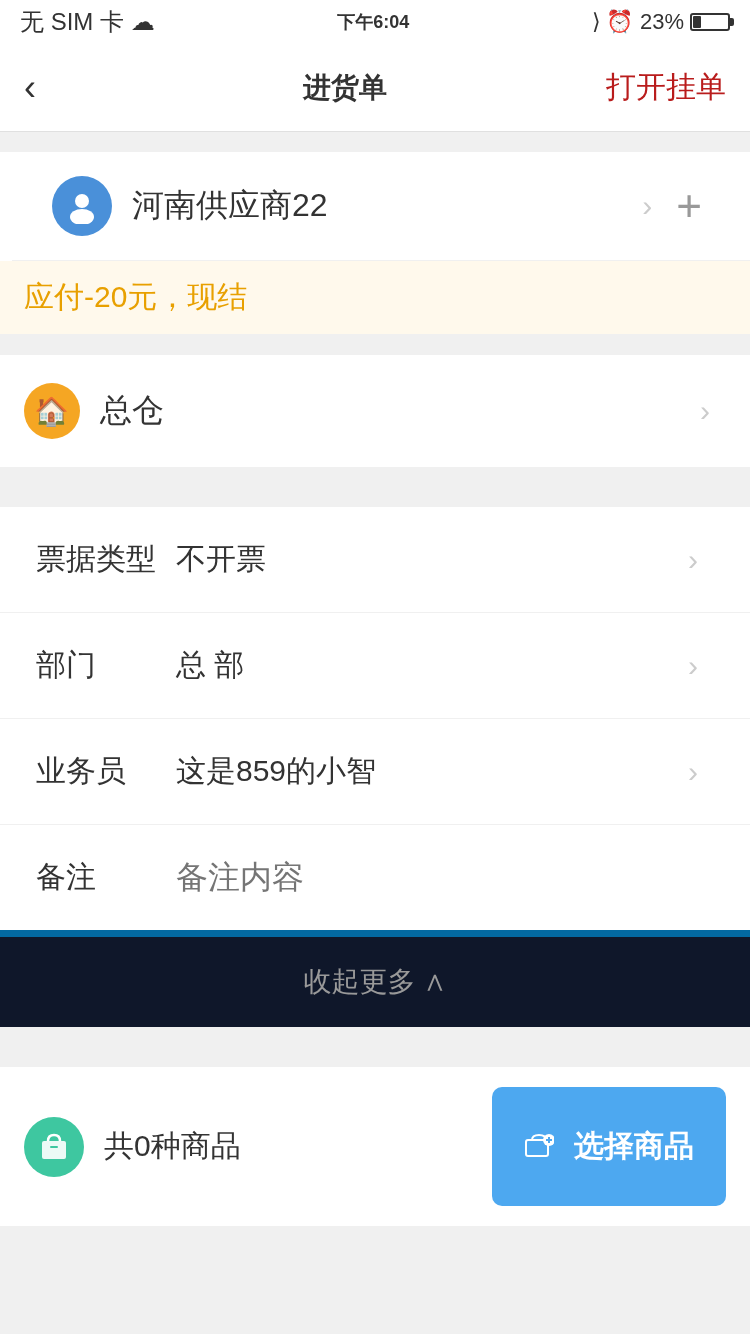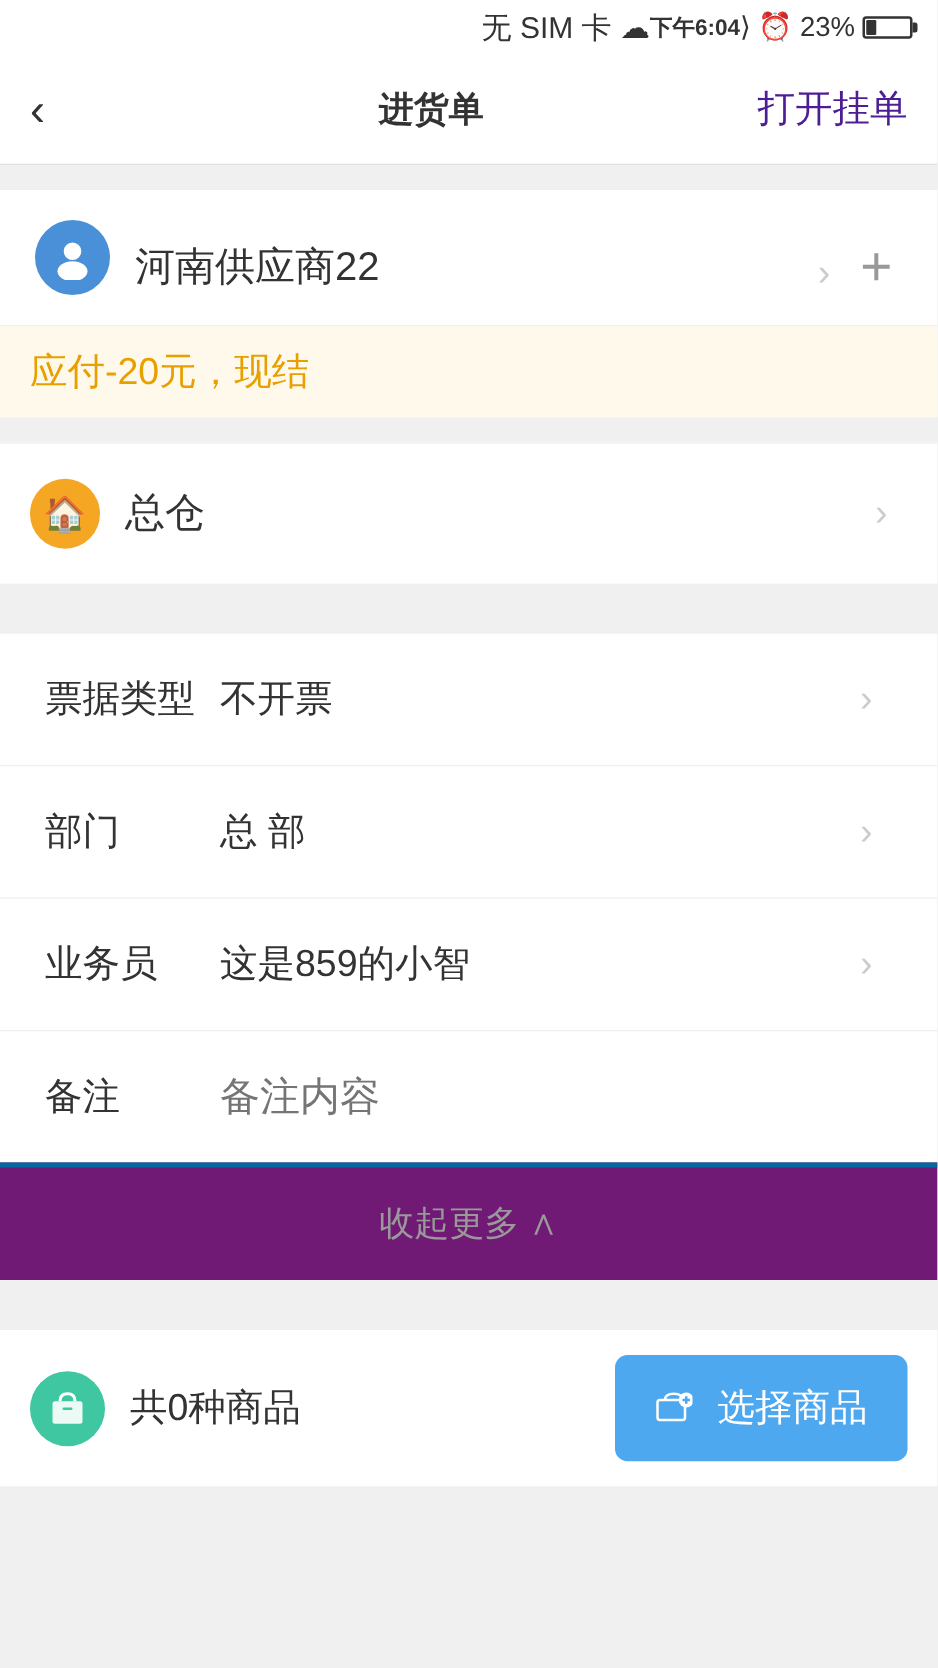--- a/index.html
+++ b/index.html
@@ -9,21 +9,21 @@
       min-height: 1334px;
       font-family: -apple-system, "PingFang SC", "Helvetica Neue", sans-serif;
       background: #f0f0f0;
       font-size: 28px;
       color: #333;
     }
 
     
     .status-bar {
       display: flex;
-      justify-content: flex-end;
+      justify-content: space-between;
       align-items: center;
       background: #fff;
       padding: 0 20px;
       height: 44px;
       font-size: 24px;
       color: #333;
     }
     .status-left { display: flex; align-items: center; gap: 8px; }
     .status-center { font-weight: 600; font-size: 18px; }
     .status-right { display: flex; align-items: center; gap: 6px; font-size: 22px; }
@@ -72,41 +72,42 @@
       cursor: pointer;
       width: 60px;
     }
     .nav-title {
       font-size: 28px;
       font-weight: 600;
       color: #333;
     }
     .nav-action {
       font-size: 30px;
-      color: #4c1d95;
+      color: #b91c1c;
       cursor: pointer;
     }
 
     
     .section-divider {
       height: 20px;
       background: #f0f0f0;
     }
 
     
     .card {
       background: #fff;
     }
 
     
     .supplier-row {
       display: flex;
-      align-items: flex-end;
-      padding: 24px 28px;
+      align-items: center;
+      padding: 24px 40px;
       border-bottom: 1px solid #f0f0f0;
+      margin-left: 12px;
     }
     .supplier-avatar {
       width: 60px;
       height: 60px;
       border-radius: 50%;
       background: #4a90d9;
       display: flex;
       align-items: center;
       justify-content: center;
       margin-right: 20px;
@@ -194,27 +195,27 @@
       flex: 1;
       font-size: 32px;
       color: #ccc;
       border: none;
       outline: none;
       background: transparent;
     }
 
     
     .collapse-row {
-      background: #701a75;
+      background: #0f172a;
       text-align: center;
       padding: 26px;
       font-size: 28px;
       color: #999;
       cursor: pointer;
-      border-top: 4px solid #0369a1;
+      border-top: 7px solid #0369a1;
     }
 
     
     .bottom-bar {
       display: flex;
       align-items: center;
       background: #fff;
       padding: 20px 24px;
       margin-top: 20px;
       justify-content: space-between;
@@ -234,26 +235,27 @@
     .goods-count {
       flex: 1;
       font-size: 30px;
       color: #333;
     }
     .select-btn {
       background: #4da8f0;
       color: #fff;
       border: none;
       border-radius: 10px;
-      padding: 22px 32px;
+      padding: 39px 32px;
       font-size: 30px;
       cursor: pointer;
       display: flex;
       align-items: center;
       gap: 20px;
+      font-weight: bold;
     }
 
     .page-bg {
       min-height: 1334px;
       background: #f0f0f0;
     }
   </style>
 </head>
 <body>
 

